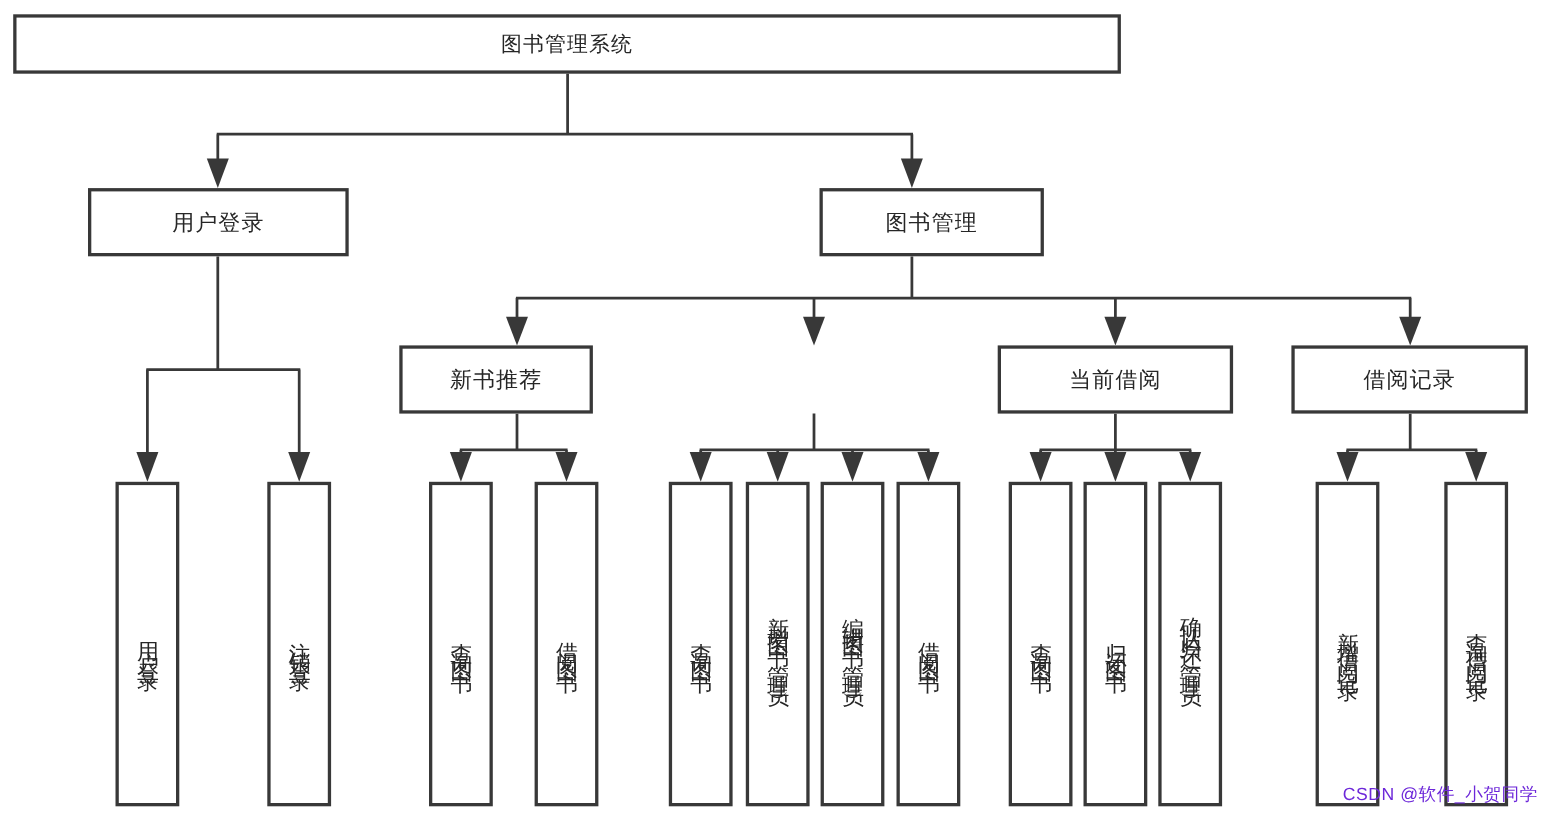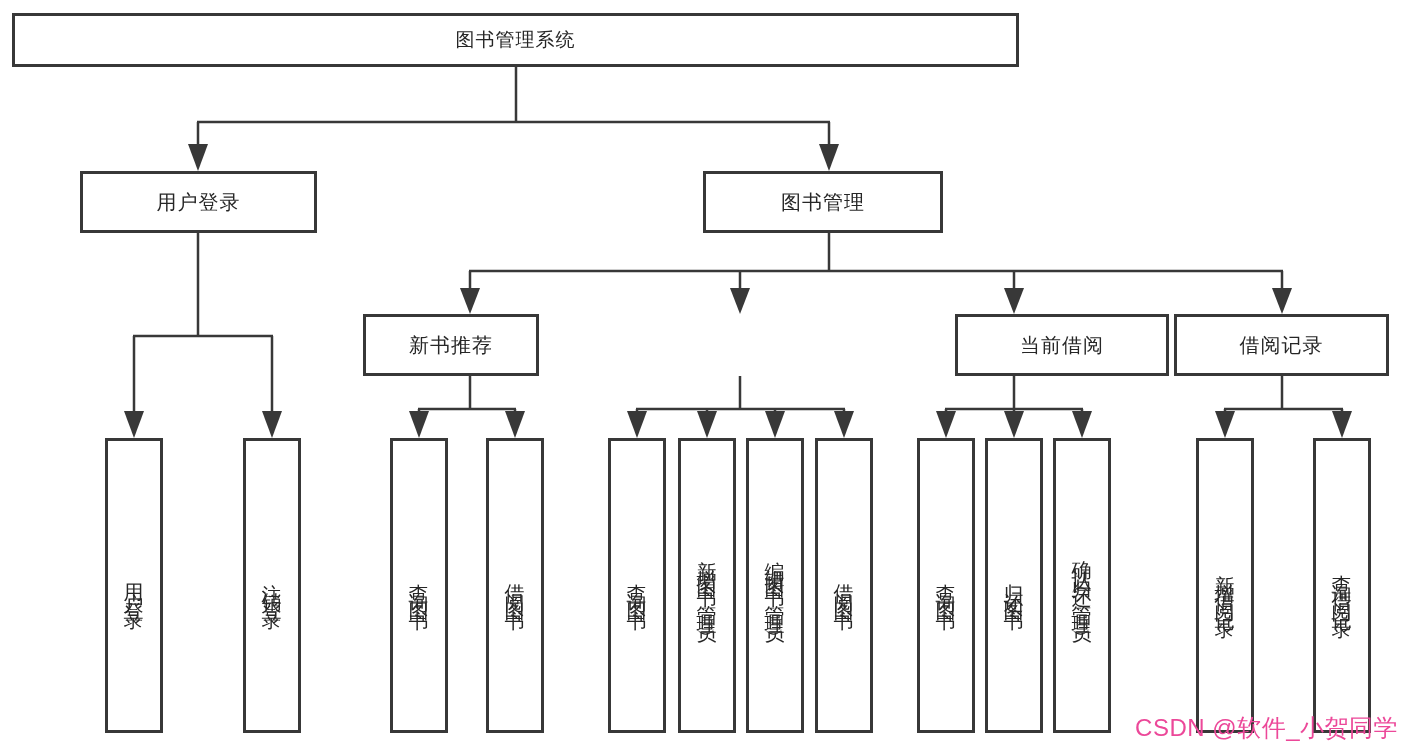--- a/index.html
+++ b/index.html
@@ -37,22 +37,22 @@
     letter-spacing: 9px;
     font-size: 20px;
     line-height: 1;
     white-space: nowrap;
   }
   #watermark {
     position: absolute;
     right: 7px;
     top: 712px;
     z-index: 5;
-    font-size: 24px;
-    color: #ec4899;
+    font-size: 16px;
+    color: #6d28d9;
     letter-spacing: 0.5px;
     white-space: nowrap;
     margin-left: 20px;
   }
 </style>
 </head>
 <body>
 
 <div id="canvas">
 
@@ -103,28 +103,28 @@
     </g>
   </svg>
 
   <div class="node root" style="left:12px; top:13px; width:1007px; height:54px;">
     <span>图书管理系统</span>
   </div>
 
   <div class="node" style="left:80px; top:171px; width:237px; height:62px;">
     <span>用户登录</span>
   </div>
-  <div class="node" style="left:703px; top:171px; width:240px; height:62px;">
+  <div class="node" style="left:745px; top:171px; width:204px; height:62px;">
     <span>图书管理</span>
   </div>
 
   <div class="node" style="left:363px; top:314px; width:176px; height:62px;">
     <span>新书推荐</span>
   </div>
-  <div class="node" style="left:907px; top:314px; width:214px; height:62px;margin-left:48px;">
+  <div class="node" style="left:907px; top:314px; width:214px; height:62px;">
     <span>当前借阅</span>
   </div>
   <div class="node" style="left:1174px; top:314px; width:215px; height:62px;">
     <span>借阅记录</span>
   </div>
 
   <div class="node vnode" style="left:105px; top:438px; width:58px; height:295px;">
     <span class="vlabel">用户登录</span>
   </div>
   <div class="node vnode" style="left:243px; top:438px; width:58px; height:295px;">

